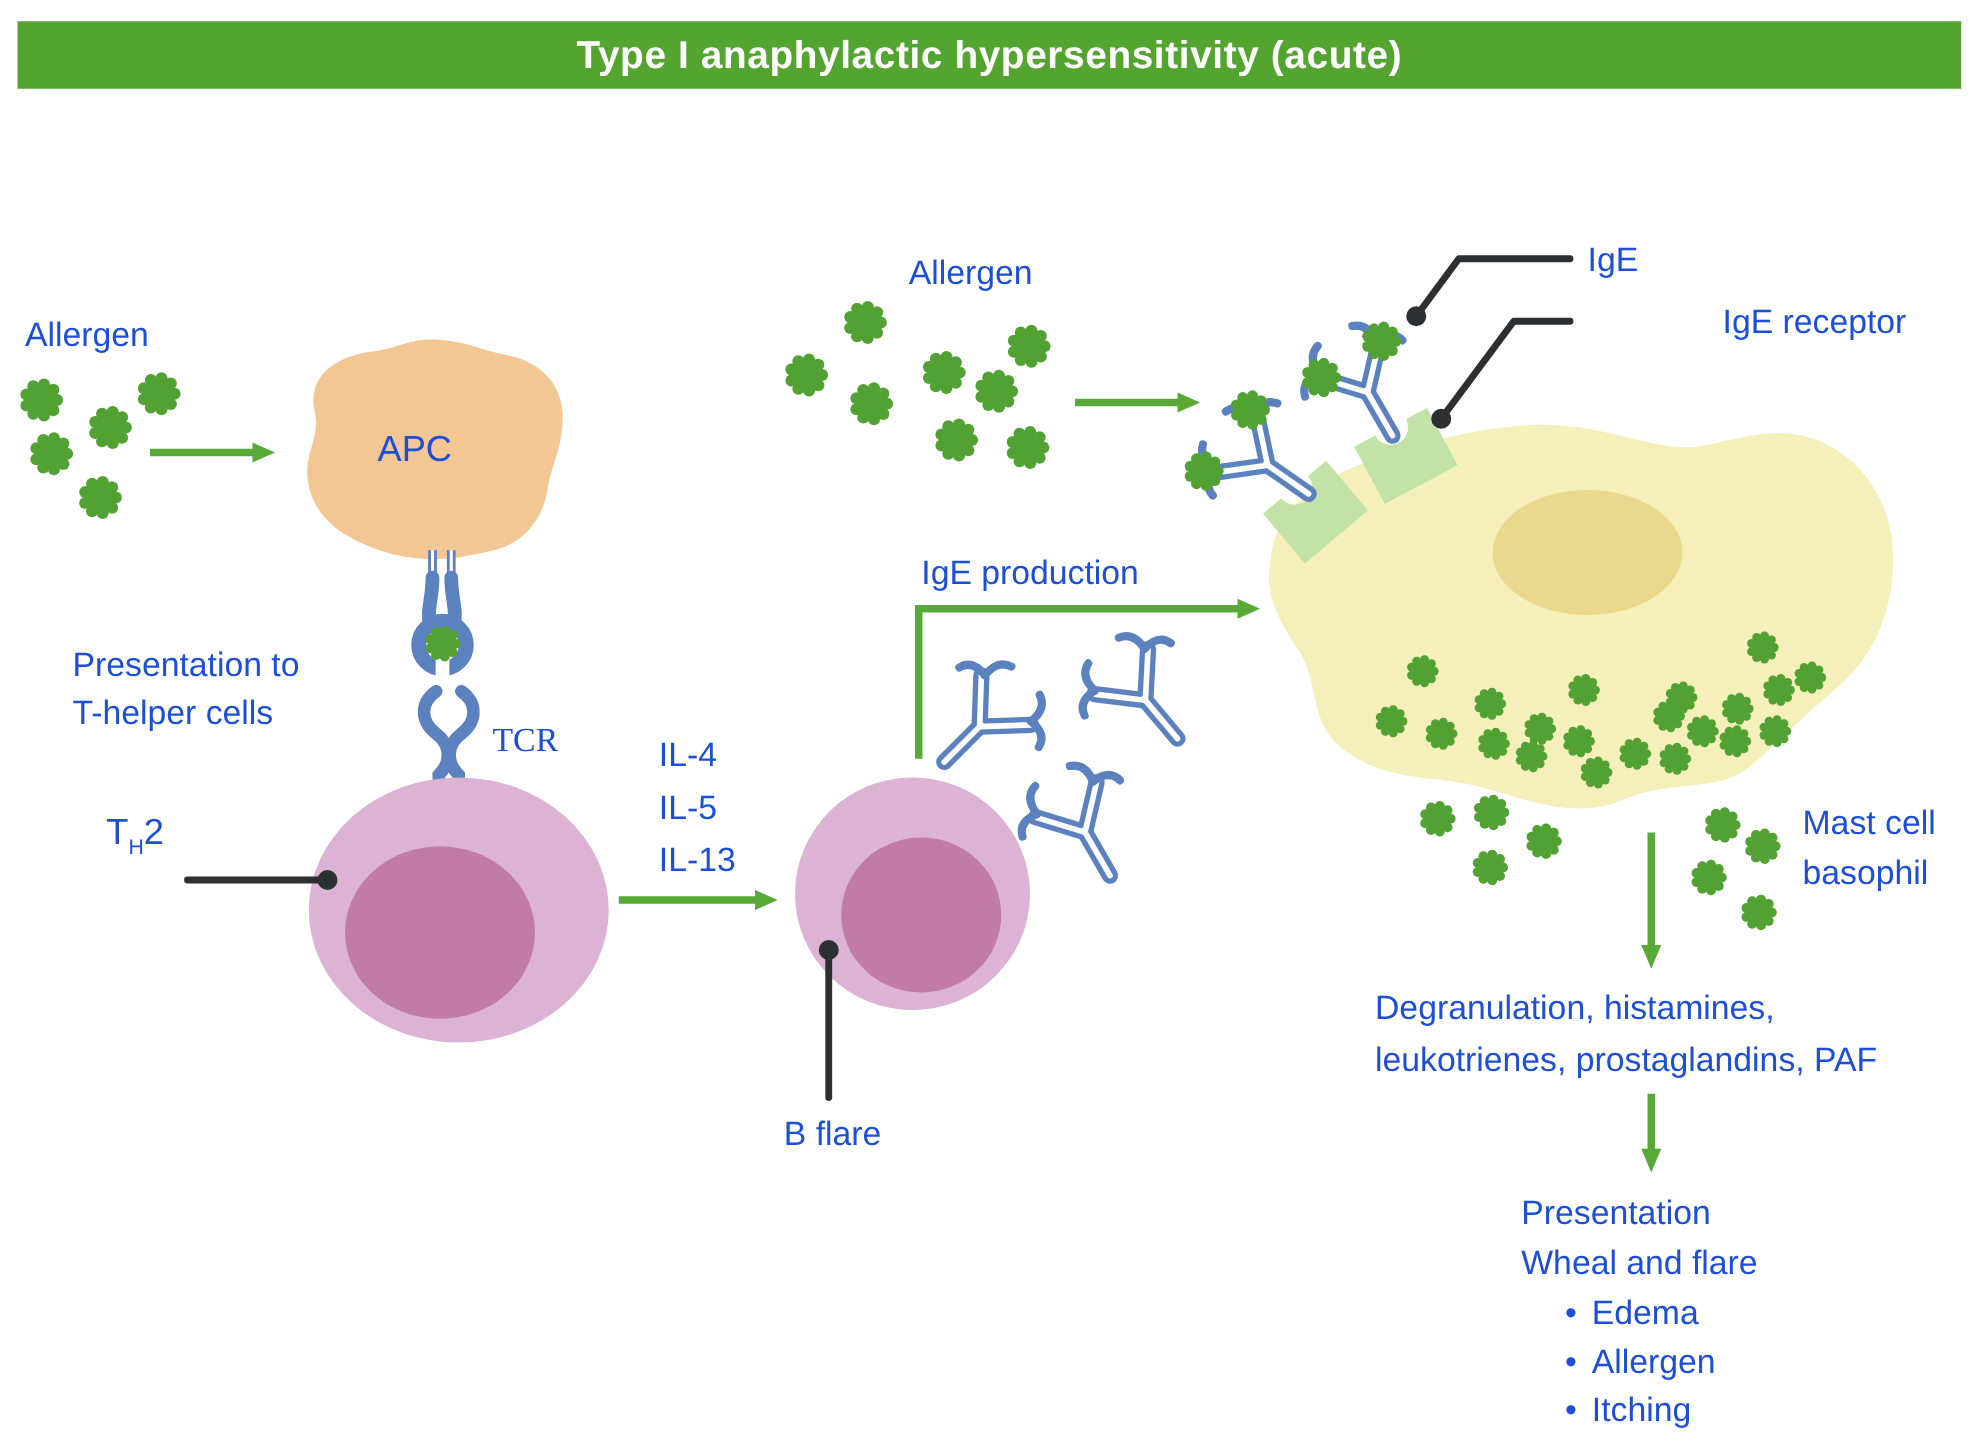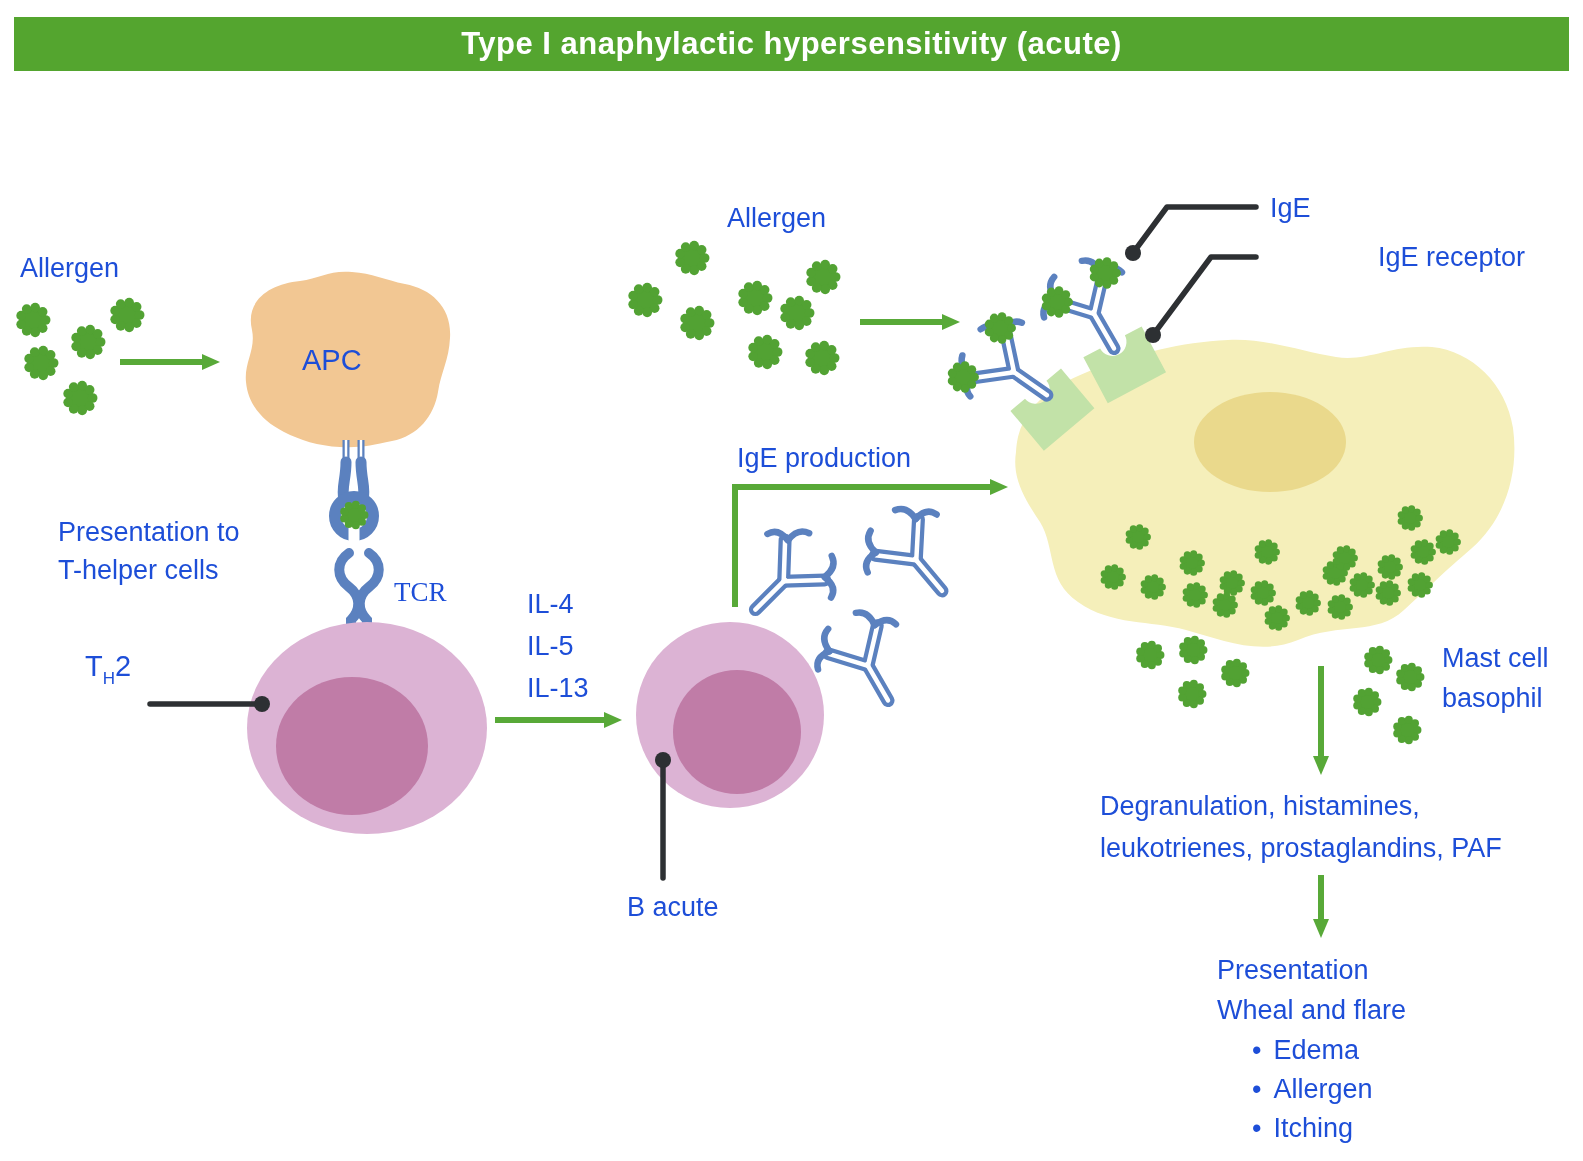--- a/index.html
+++ b/index.html
@@ -234,21 +234,21 @@
   <div class="lbl" style="left:394px;top:572px;font-family:Liberation Serif, serif;">TCR</div>
 
   <div class="lbl" style="left:85px;top:646px;font-size:29px;"><span>T</span><span class="sub">H</span><span>2</span></div>
 
   <div class="lbl" style="left:527px;top:583px;line-height:42px;">
     <div>IL-4</div>
     <div>IL-5</div>
     <div>IL-13</div>
   </div>
 
-  <div class="lbl" style="left:627px;top:887px;">B acute</div>
+  <div class="lbl" style="left:627px;top:887px;">B flare</div>
 
   <div class="lbl" style="left:737px;top:438px;">IgE production</div>
 
   <div class="lbl" style="left:727px;top:198px;">Allergen</div>
 
   <div class="lbl" style="left:1270px;top:188px;">IgE</div>
 
   <div class="lbl" style="left:1341px;top:237px;margin-left:37px;">IgE receptor</div>
 
   <div class="lbl" style="left:1442px;top:638px;">

